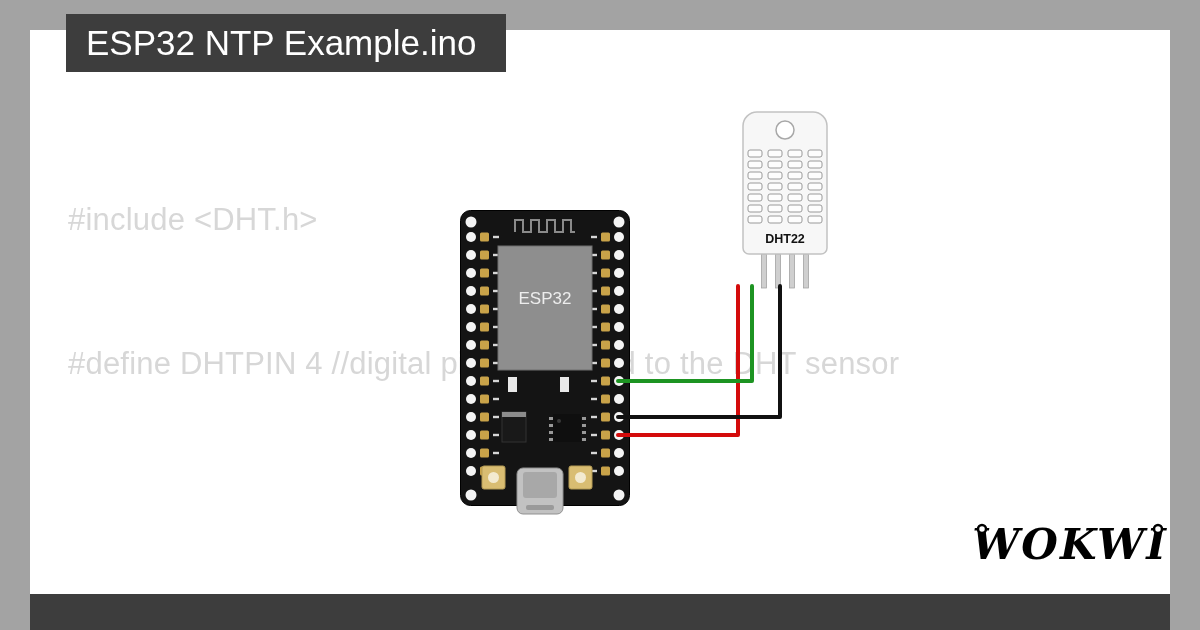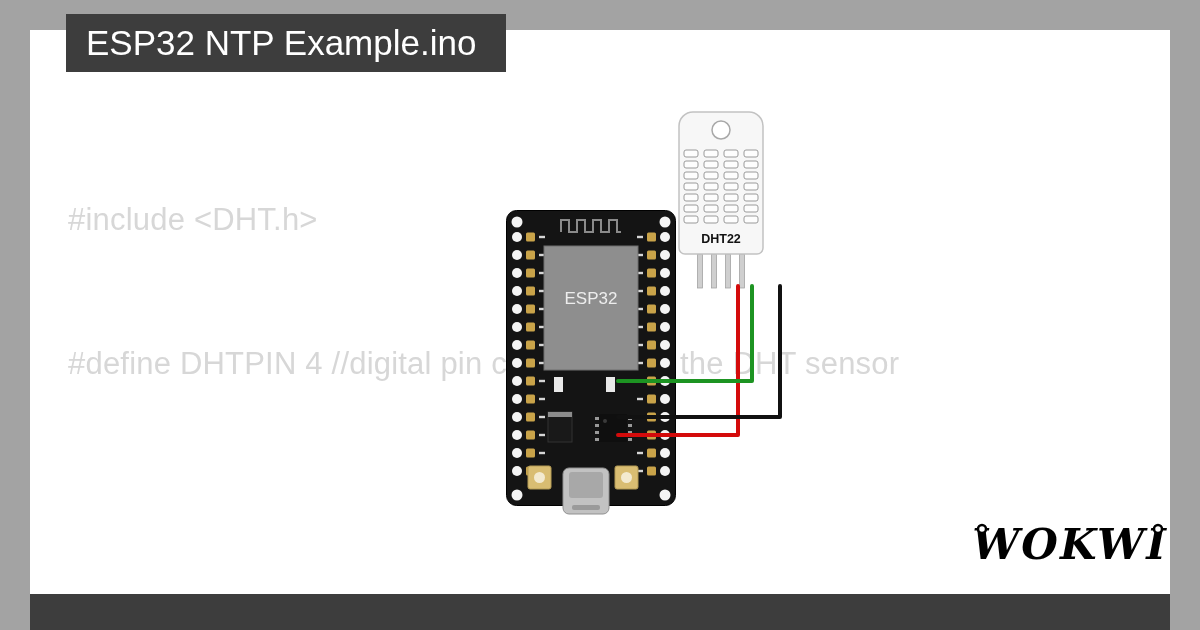--- a/index.html
+++ b/index.html
@@ -25,22 +25,22 @@
     background:#3d3d3d;color:#ffffff;
     display:flex;align-items:center;padding:8px 20px;
     font-size:35px;min-width:440px;box-sizing:border-box;
   }
   
   .bottom-strip{
     position:absolute;left:30px;top:594px;width:1140px;height:36px;
     background:#3d3d3d;z-index:5;
   }
   .part{position:absolute;z-index:2;}
-  #board-wrap{left:460px;top:210px;width:170px;height:310px;margin-left:46px;}
-  #sensor-wrap{left:676px;top:110px;width:90px;height:180px;}
+  #board-wrap{left:460px;top:210px;width:170px;height:310px;}
+  #sensor-wrap{left:740px;top:110px;width:90px;height:180px;}
   #wire-layer{position:absolute;left:0;top:0;width:1200px;height:630px;z-index:3;pointer-events:none;}
   #logo-wrap{position:absolute;left:972px;top:518px;width:196px;height:54px;z-index:2;font-style:italic;}
   .logo-text{
     font-family:"DejaVu Serif", serif;
     font-weight:bold;letter-spacing:2px;
   }
 </style>
 </head>
 <body>
 

